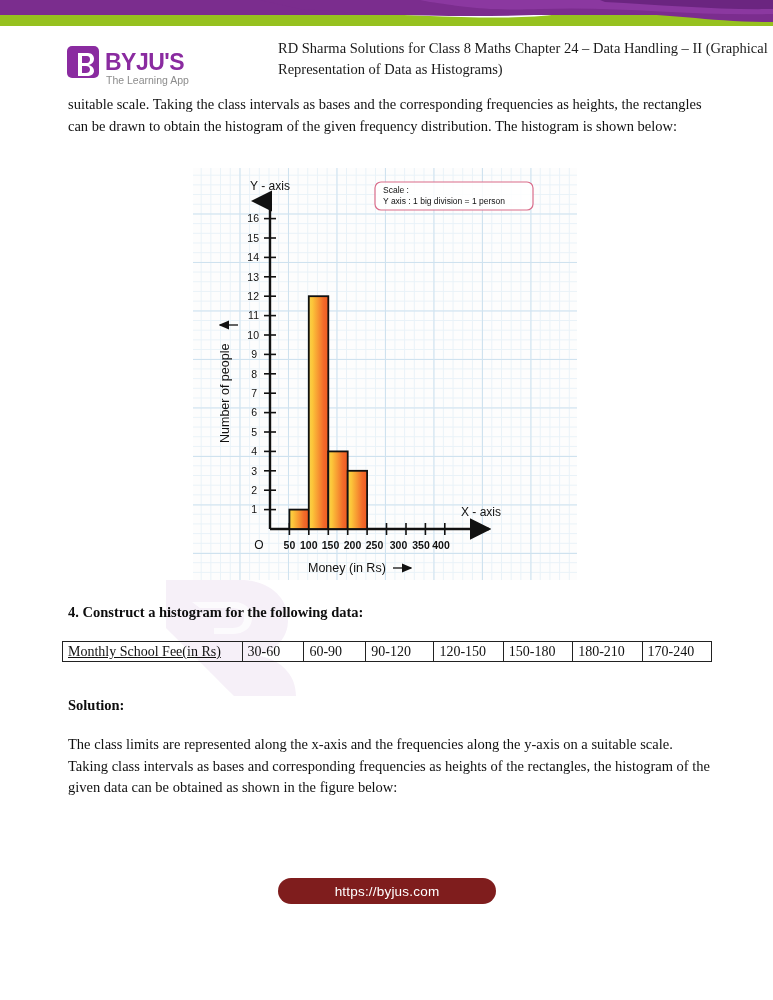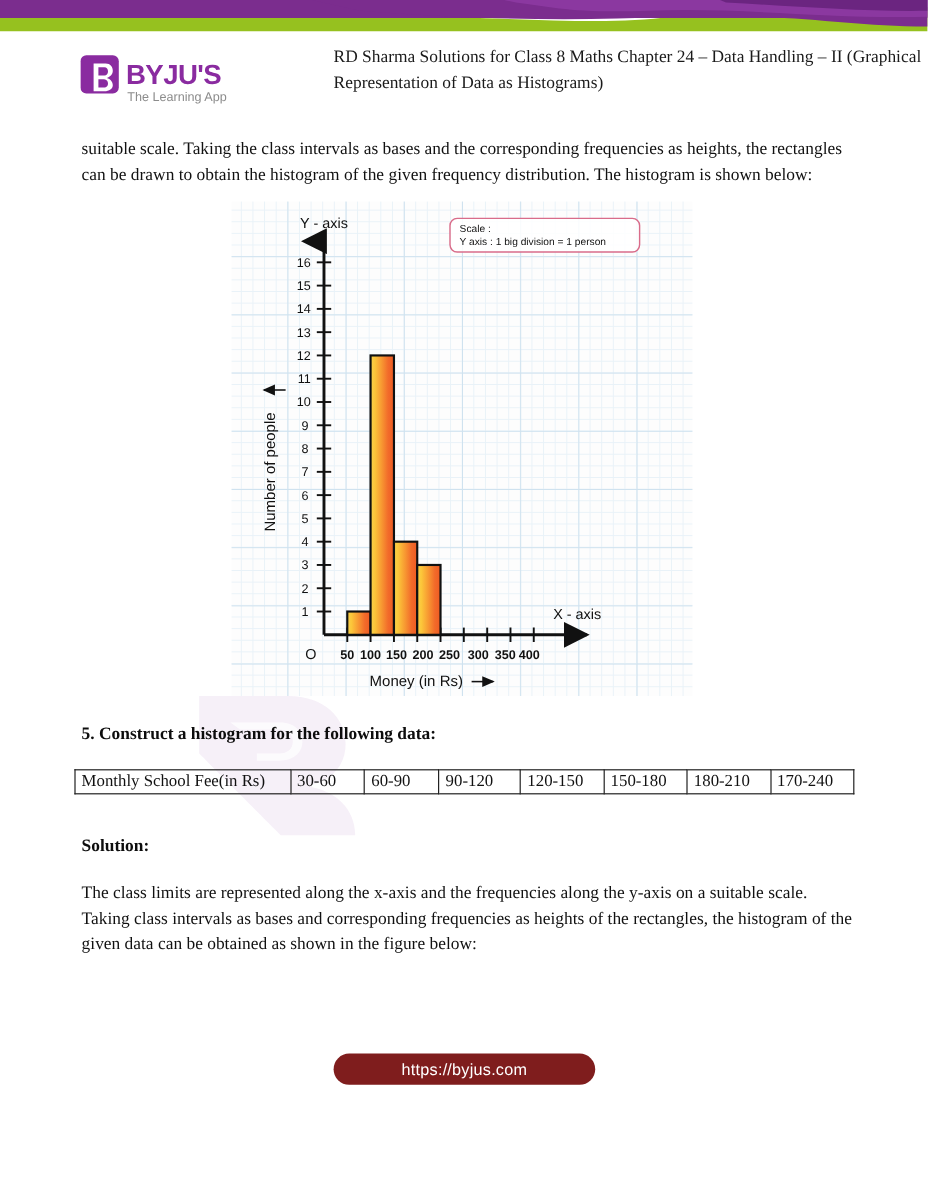--- a/index.html
+++ b/index.html
@@ -70,21 +70,21 @@
 
   .para {
     position: absolute;
     left: 68px;
     width: 648px;
     font-size: 14.5px;
     line-height: 21.5px;
     color: #111;
     text-align: left;
   }
-  #para-intro { top: 114px; }
+  #para-intro { top: 94px; }
 
   
   .chart-wrap {
     position: absolute;
     left: 193px;
     top: 168px;
     width: 384px;
     height: 412px;
     background: #fdfdfd;
   }
@@ -129,21 +129,21 @@
     color: #111;
     background: transparent;
   }
   table.data-table td {
     border: 1px solid #222;
     padding: 1px 5px;
     height: 19px;
     line-height: 17px;
     white-space: nowrap;
   }
-  td.label-col { width: 183px; }
+  td.label-col { width: 183px; text-decoration: underline; }
   td.val-col   { width: 66px; }
   td.val-col-w { width: 72px; margin-top: 29px; }
 
   
   .sol-label {
     position: absolute;
     left: 68px;
     top: 697px;
     font-size: 14.5px;
     font-weight: bold;
@@ -315,21 +315,21 @@
       </g>
 
       <g>
         <rect x="182" y="14" width="158" height="28" rx="6" ry="6" fill="#ffffff" fill-opacity="0.85" stroke="#D96C8A" stroke-width="1.2"></rect>
         <text x="190" y="25" font-family="Liberation Sans, sans-serif" font-size="8.5" fill="#111">Scale :</text>
         <text x="190" y="36" font-family="Liberation Sans, sans-serif" font-size="8.5" fill="#111">Y axis : 1 big division = 1 person</text>
       </g>
     </svg>
   </div>
 
-  <div class="q-heading">5. Construct a histogram for the following data:</div>
+  <div class="q-heading">4. Construct a histogram for the following data:</div>
 
   <table class="data-table">
     <tbody>
       <tr>
         <td class="label-col">Monthly School Fee(in Rs)</td>
         <td class="val-col">30-60</td>
         <td class="val-col">60-90</td>
         <td class="val-col-w">90-120</td>
         <td class="val-col-w">120-150</td>
         <td class="val-col-w">150-180</td>

